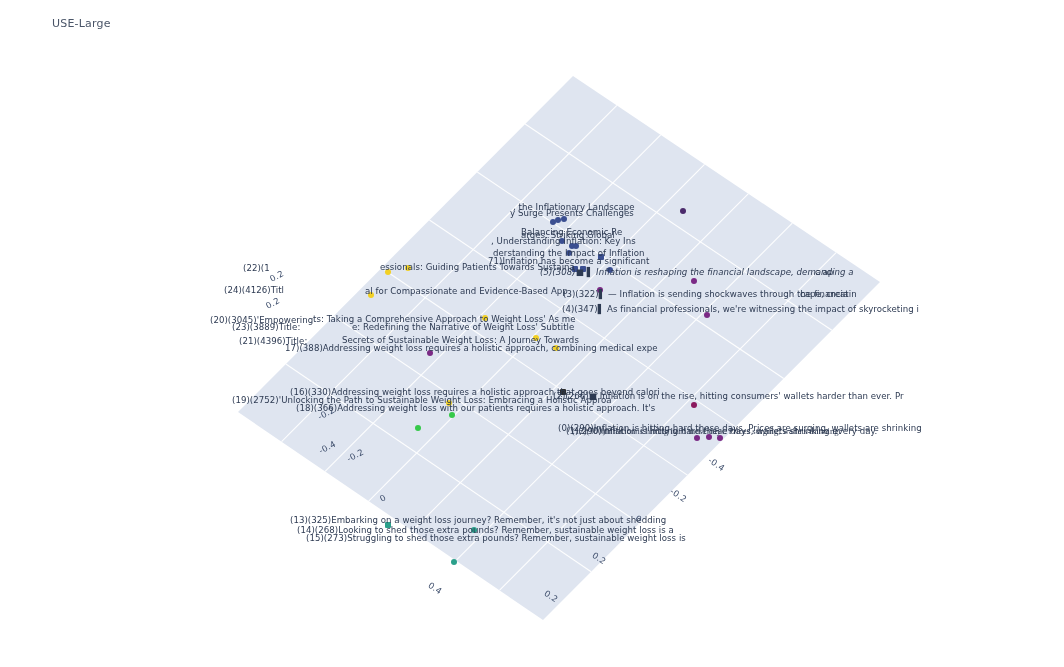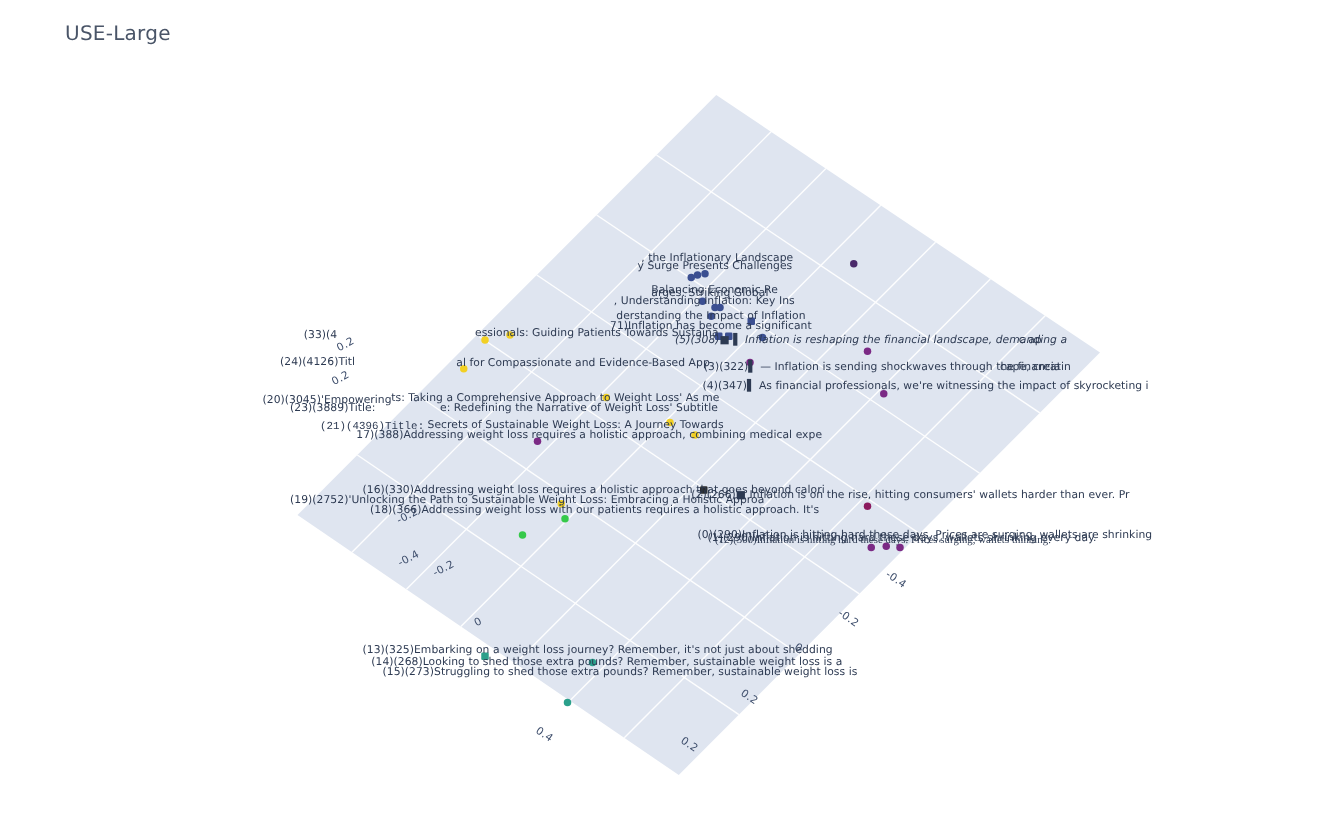--- a/index.html
+++ b/index.html
@@ -7,21 +7,21 @@
     width:1064px;height:667px;
     background:#ffffff;
     font-family:"DejaVu Sans", sans-serif;
     overflow:hidden;
     position:relative;
   }
   #stage{position:absolute;inset:0;overflow:hidden;}
 
   .title{
     position:absolute;left:52px;top:17px;
-    font-size:16px;color:#4a5568;letter-spacing:.2px;
+    font-size:11px;color:#4a5568;letter-spacing:.2px;
     white-space:nowrap;
   }
 
   
   svg.plane{position:absolute;left:0;top:0;width:1064px;height:667px;}
 
   
   .tick{
     position:absolute;font-size:8.5px;color:#3d4d6b;
     white-space:nowrap;transform-origin:0 0;
@@ -121,31 +121,31 @@
       <div class="lbl" style="left: 513px; top: 203px;">, the Inflationary Landscape</div>
       <div class="lbl" style="left: 510px; top: 209px;">y Surge Presents Challenges</div>
       <div class="lbl" style="left: 521px; top: 228px;">Balancing Economic Re</div>
       <div class="lbl" style="left: 521px; top: 231px;">arges: Striking Global</div>
       <div class="lbl" style="left: 491px; top: 237px;">, Understanding Inflation: Key Ins</div>
       <div class="lbl" style="left: 493px; top: 249px;">derstanding the Impact of Inflation</div>
       <div class="lbl" style="left: 488px; top: 257px;">71)Inflation has become a significant</div>
       <div class="lbl" style="left: 380px; top: 263px;">essionals: Guiding Patients Towards Sustaina</div>
       <div class="lbl" style="left: 540px; top: 268px; font-style: italic;">(5)(308)■ ▌ Inflation is reshaping the financial landscape, demanding a</div>
       <div class="lbl" style="left: 815px; top: 268px;">c ap</div>
-      <div class="lbl" style="left: 243px; top: 264px;">(33)(4</div>
+      <div class="lbl" style="left: 243px; top: 264px;">(22)(1</div>
       <div class="lbl" style="left: 224px; top: 286px;">(24)(4126)Titl</div>
       <div class="lbl" style="left: 365px; top: 287px;">al for Compassionate and Evidence-Based App</div>
       <div class="lbl" style="left: 563px; top: 290px;">(3)(322)▌ — Inflation is sending shockwaves through the financia</div>
       <div class="lbl" style="left: 800px; top: 290px;">cape, creatin</div>
       <div class="lbl" style="left: 562px; top: 305px;">(4)(347)▌ As financial professionals, we're witnessing the impact of skyrocketing i</div>
       <div class="lbl" style="left: 210px; top: 316px;">(20)(3045)'Empowering</div>
       <div class="lbl" style="left: 313px; top: 315px;">ts: Taking a Comprehensive Approach to Weight Loss' As me</div>
       <div class="lbl" style="left: 232px; top: 323px;">(23)(3889)Title:</div>
       <div class="lbl" style="left: 352px; top: 323px;">e: Redefining the Narrative of Weight Loss' Subtitle</div>
-      <div class="lbl" style="left: 256px; top: 337px; font-family: Liberation Mono, monospace;">(21)(4396)Title:</div>
+      <div class="lbl" style="left: 239px; top: 337px;">(21)(4396)Title:</div>
       <div class="lbl" style="left: 342px; top: 336px;">Secrets of Sustainable Weight Loss: A Journey Towards</div>
       <div class="lbl" style="left: 285px; top: 344px;">17)(388)Addressing weight loss requires a holistic approach, combining medical expe</div>
       <div class="lbl" style="left: 290px; top: 388px;">(16)(330)Addressing weight loss requires a holistic approach that goes beyond calori</div>
       <div class="lbl" style="left: 553px; top: 392px;">(2)(266)■ Inflation is on the rise, hitting consumers' wallets harder than ever. Pr</div>
       <div class="lbl" style="left: 232px; top: 396px;">(19)(2752)'Unlocking the Path to Sustainable Weight Loss: Embracing a Holistic Approa</div>
       <div class="lbl" style="left: 275px; top: 404px; margin-left: 21px;">(18)(366)Addressing weight loss with our patients requires a holistic approach. It's</div>
       <div class="lbl" style="left: 558px; top: 424px;">(0)(290)Inflation is hitting hard these days. Prices are surging, wallets are shrinking</div>
       <div class="lbl" style="left: 566px; top: 427px; text-align: right;">(1)(290)Inflation is hitting hard these days, wallets shrinking every day.</div>
       <div class="lbl" style="left: 572px; top: 427px; font-family: Liberation Serif, serif;">(12)(500)Inflation is hitting hard these days. Prices surging, wallets thinning.</div>
       <div class="lbl" style="left: 290px; top: 516px;">(13)(325)Embarking on a weight loss journey? Remember, it's not just about shedding</div>

